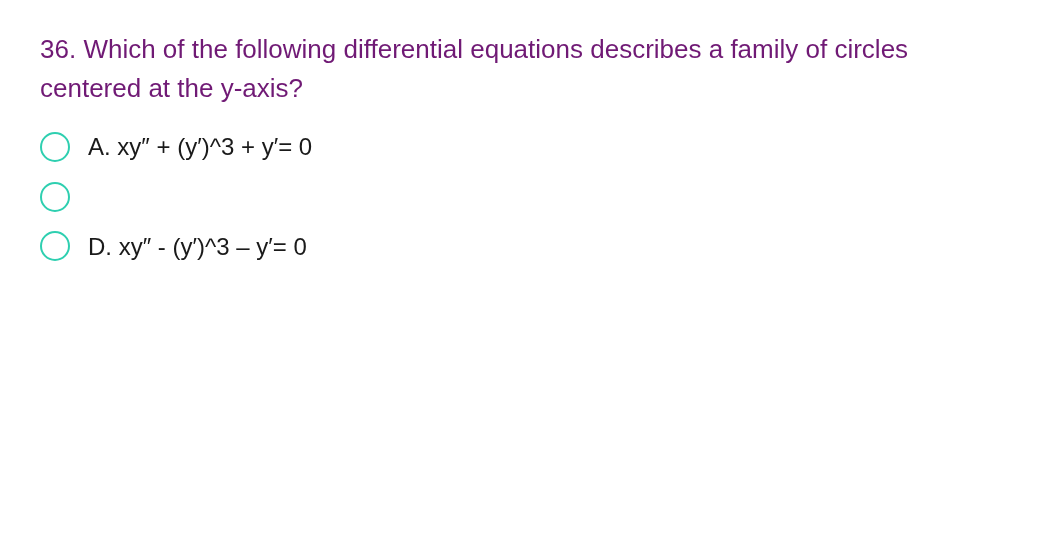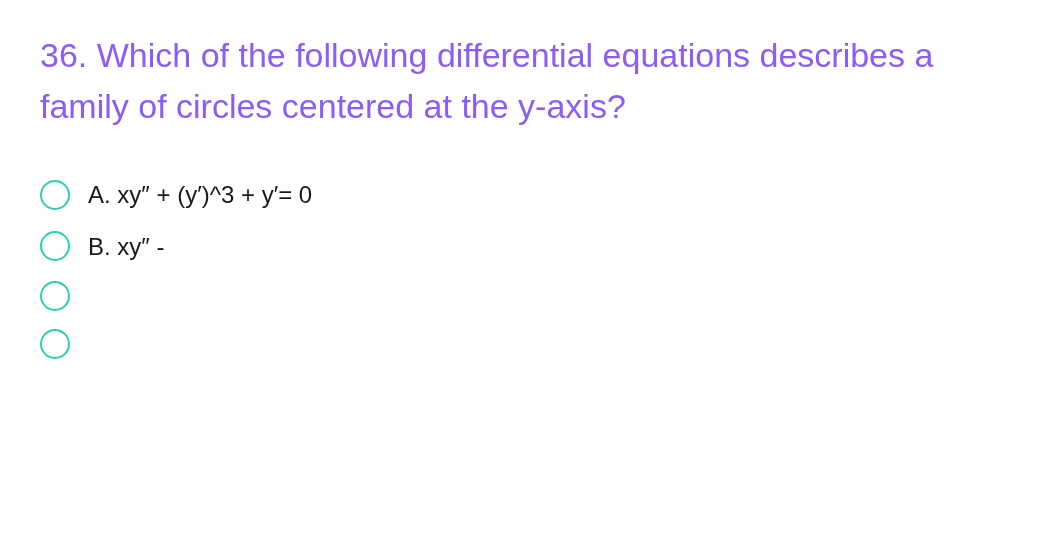--- a/index.html
+++ b/index.html
@@ -18,24 +18,24 @@
       justify-content: flex-start;
       padding: 30px 40px;
       overflow: hidden;
     }
 
     .container {
       width: 100%;
     }
 
     .question {
-      font-size: 34px;
+      font-size: 26px;
       line-height: 1.5;
-      color: #8b5cf6;
-      margin-bottom: 46px;
+      color: #701a75;
+      margin-bottom: 22px;
     }
 
     .options {
       display: flex;
       flex-direction: column;
       gap: 18px;
       margin-top: 10px;
     }
 
     .option {
@@ -72,22 +72,19 @@
     <span>Which of the following differential equations describes a family of circles centered at the y-axis?</span>
   </div>
 
   <div class="options">
     <div class="option">
       <div class="radio-circle"></div>
       <span class="option-text">A. xy″ + (y′)^3 + y′= 0</span>
     </div>
     <div class="option">
       <div class="radio-circle"></div>
-      <span class="option-text">B. xy″ -</span>
     </div>
     <div class="option">
       <div class="radio-circle"></div>
-    </div>
-    <div class="option">
-      <div class="radio-circle"></div>
+      <span class="option-text">D. xy″ - (y′)^3 – y′= 0</span>
     </div>
   </div>
 </div>
 
 </body></html>

